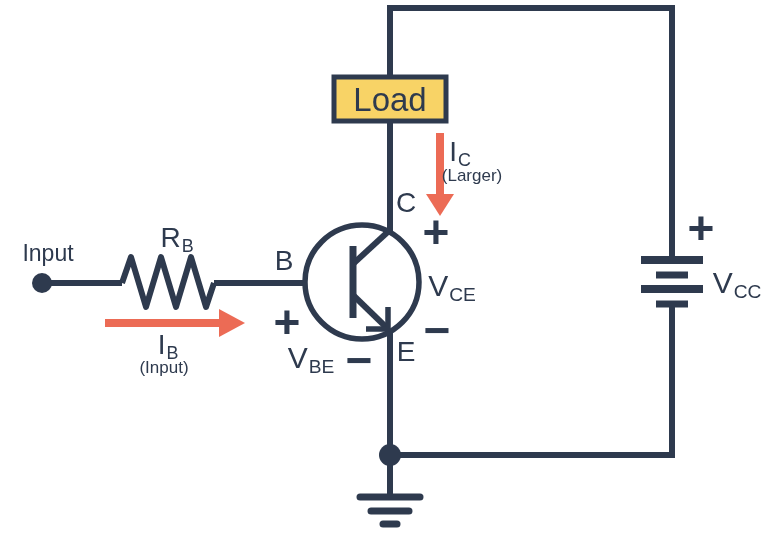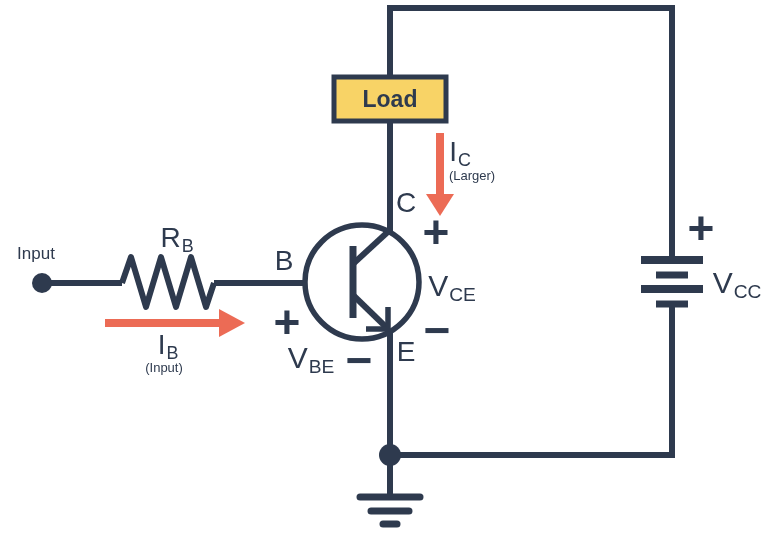--- a/index.html
+++ b/index.html
@@ -40,38 +40,38 @@
   }
   .lbl .sub {
     font-size: 0.64em;
     position: relative;
     top: 0.28em;
     margin-left: 1px;
   }
   .note {
     position: absolute;
     transform: translate(-50%, -50%);
-    font-size: 13px;
+    font-size: 17px;
     color: var(--line);
     white-space: nowrap;
     line-height: 1;
   }
   .sign {
     position: absolute;
     transform: translate(-50%, -50%);
     font-size: 46px;
     font-weight: 700;
     color: var(--line);
     line-height: 1;
   }
   .load-text {
     position: absolute;
     transform: translate(-50%, -50%);
-    font-size: 23px;
-    font-weight: 700;
+    font-size: 33px;
+    font-weight: 400;
     color: var(--line);
     line-height: 1;
   }
 </style>
 </head>
 <body>
 
 <div class="stage">
 
   <svg width="768" height="538" viewBox="0 0 768 538">
@@ -115,21 +115,21 @@
     <path class="wire" stroke-width="8" d="M641,289 L703,289"></path>
     <path class="wire" stroke-width="7" d="M656,304 L688,304"></path>
 
     <path class="arrow-shaft" stroke-width="8" d="M105,323 L219,323"></path>
     <polygon class="arrow-head" points="219,309 245,323 219,337"></polygon>
 
     <path class="arrow-shaft" stroke-width="8" d="M440,133 L440,194"></path>
     <polygon class="arrow-head" points="426,194 454,194 440,216"></polygon>
   </svg>
 
-  <div class="lbl" style="left:36px; top:253px; font-size:17px">
+  <div class="lbl" style="left:48px; top:253px; font-size:23px">
     <span>Input</span>
   </div>
 
   <div class="load-text" style="left:390px; top:99px">
     <span>Load</span>
   </div>
 
   <div class="lbl" style="left:177px; top:238px">
     <span>R</span>
     <span class="sub">B</span>

